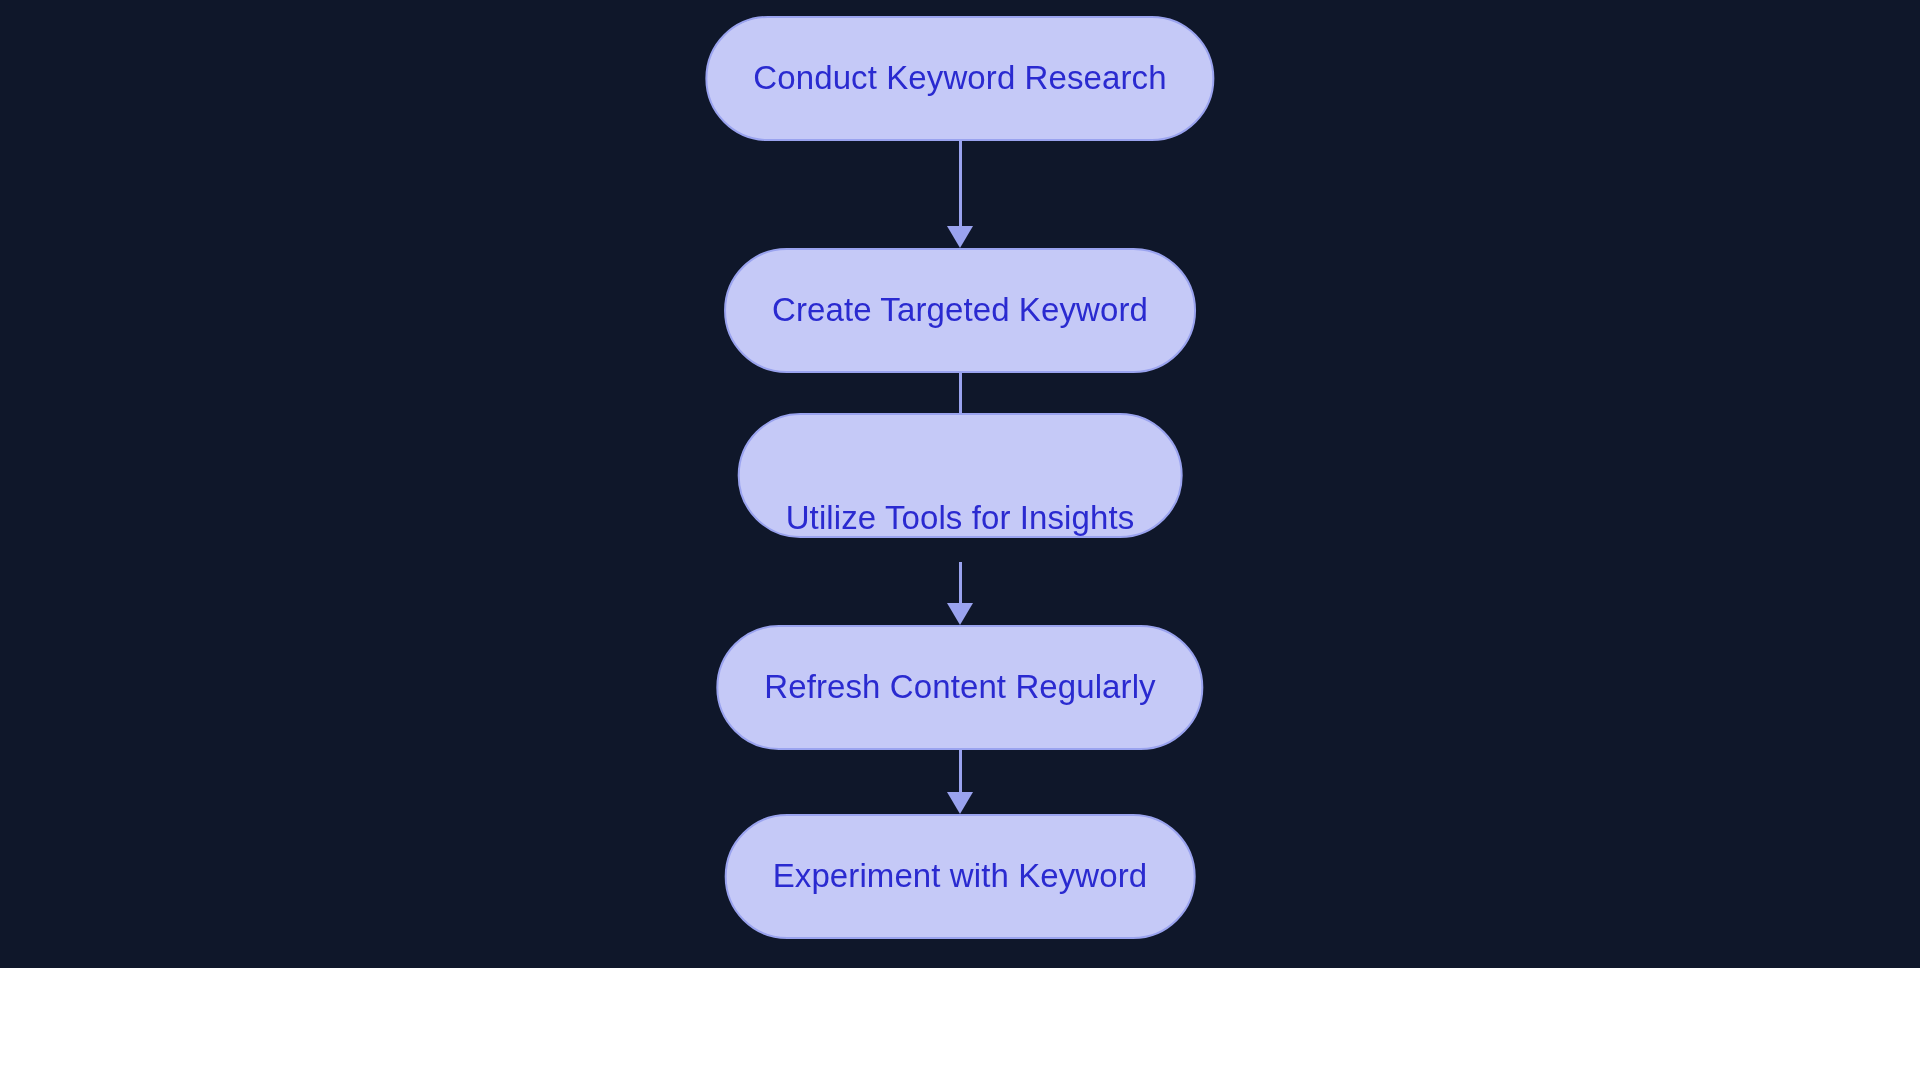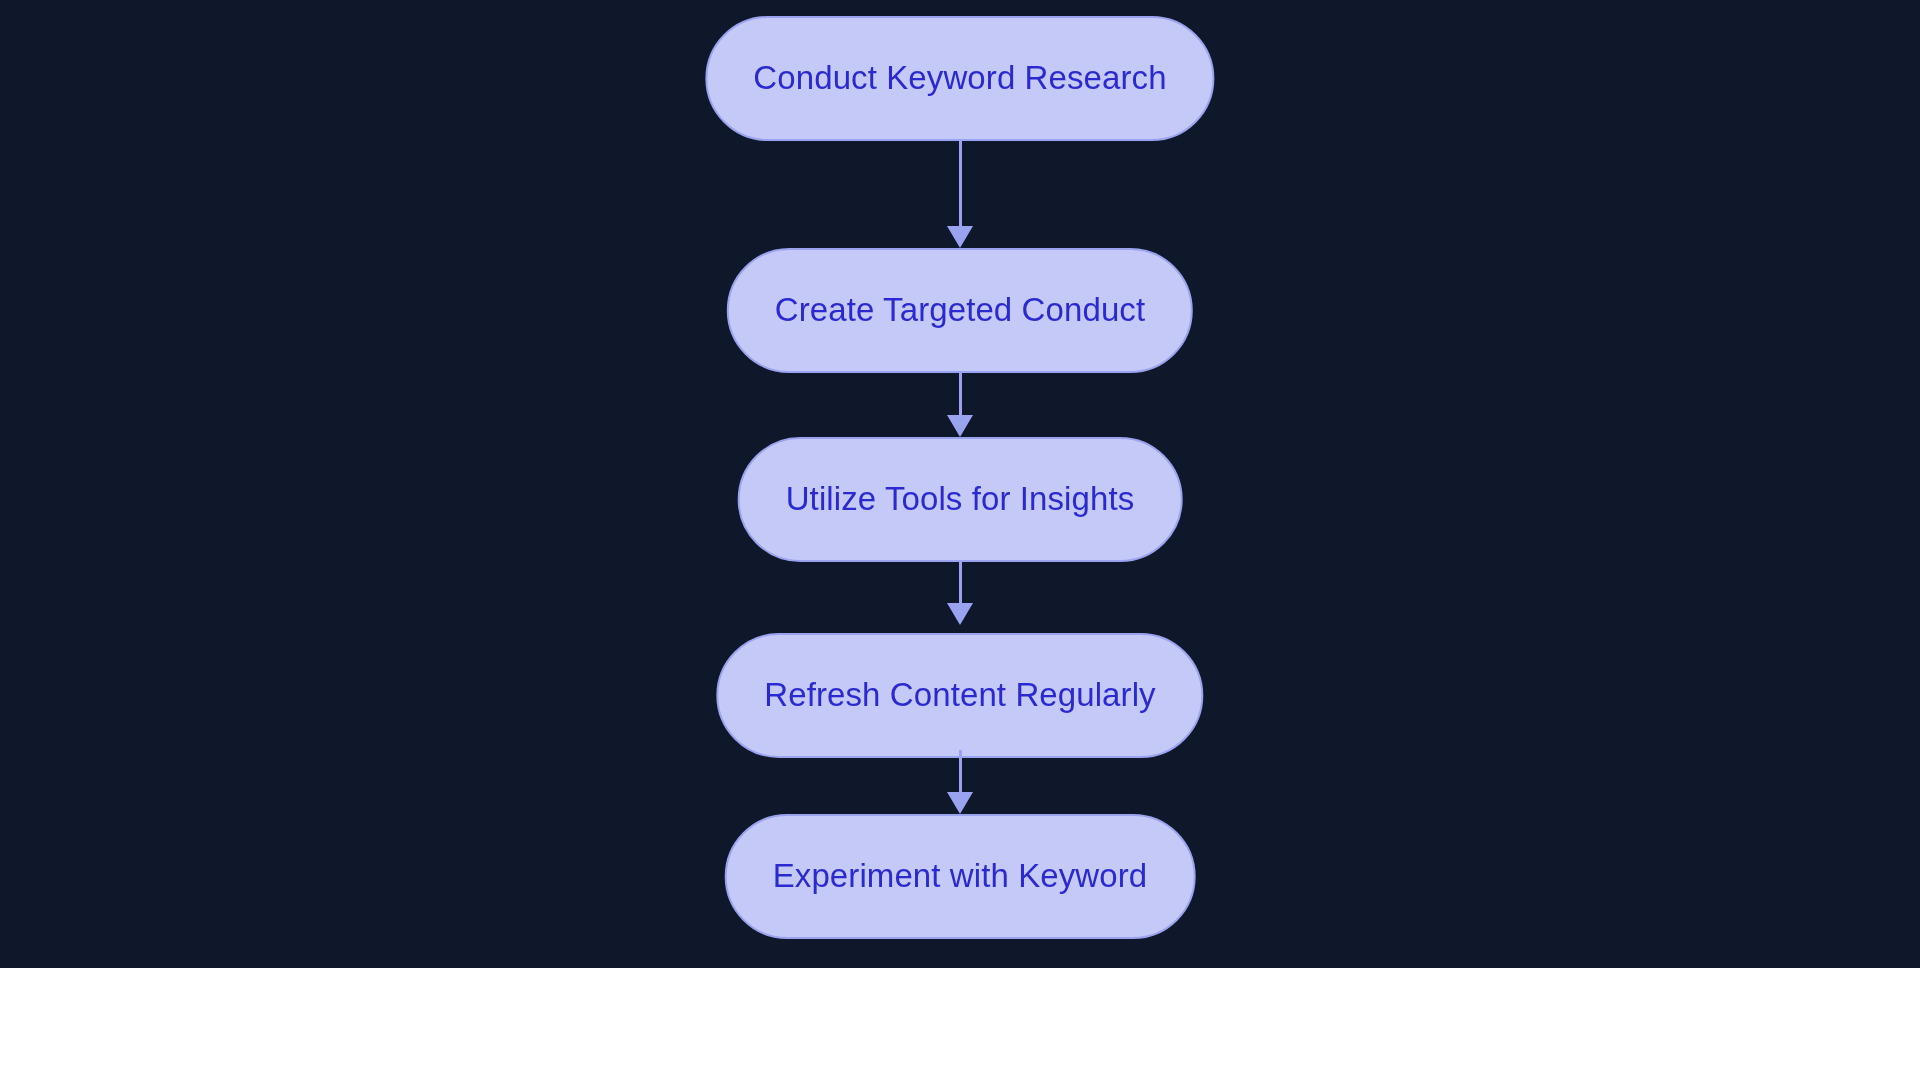--- a/index.html
+++ b/index.html
@@ -53,22 +53,22 @@
     font-weight: 400;
     line-height: 1.1;
     white-space: nowrap;
     letter-spacing: 0.1px;
     font-family: "Liberation Sans", sans-serif;
   }
 
   
   .node-0 { top: 16px; }
   .node-1 { top: 248px; }
-  .node-2 { top: 437px; }
-  .node-3 { top: 625px; margin-top: 8px; }
+  .node-2 { top: 413px; align-items: flex-end; }
+  .node-3 { top: 625px; }
   .node-4 { top: 814px; }
 
   
   .connector {
     position: absolute;
     left: 50%;
     transform: translateX(-50%);
     width: 26px;
     display: flex;
     flex-direction: column;
@@ -101,21 +101,21 @@
     <div class="node node-0">
       <span class="node-label">Conduct Keyword Research</span>
     </div>
 
     <div class="connector connector-0">
       <div class="conn-line"></div>
       <div class="conn-head"></div>
     </div>
 
     <div class="node node-1">
-      <span class="node-label">Create Targeted Conduct</span>
+      <span class="node-label">Create Targeted Keyword</span>
     </div>
 
     <div class="connector connector-1">
       <div class="conn-line"></div>
       <div class="conn-head"></div>
     </div>
 
     <div class="node node-2">
       <span class="node-label">Utilize Tools for Insights</span>
     </div>

